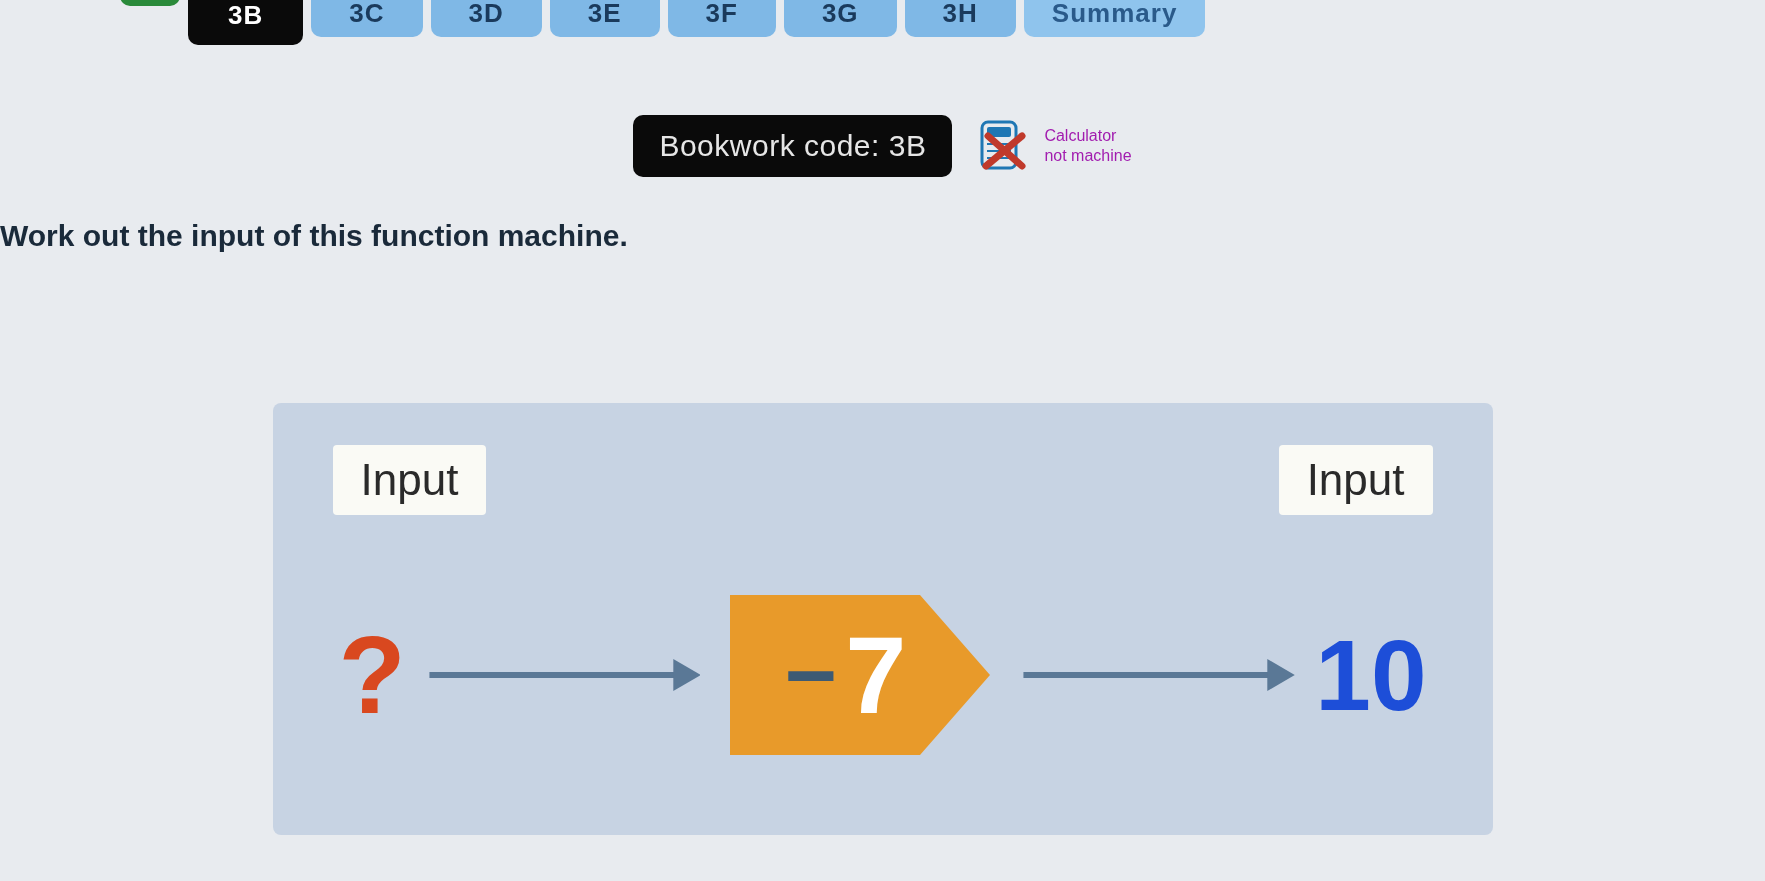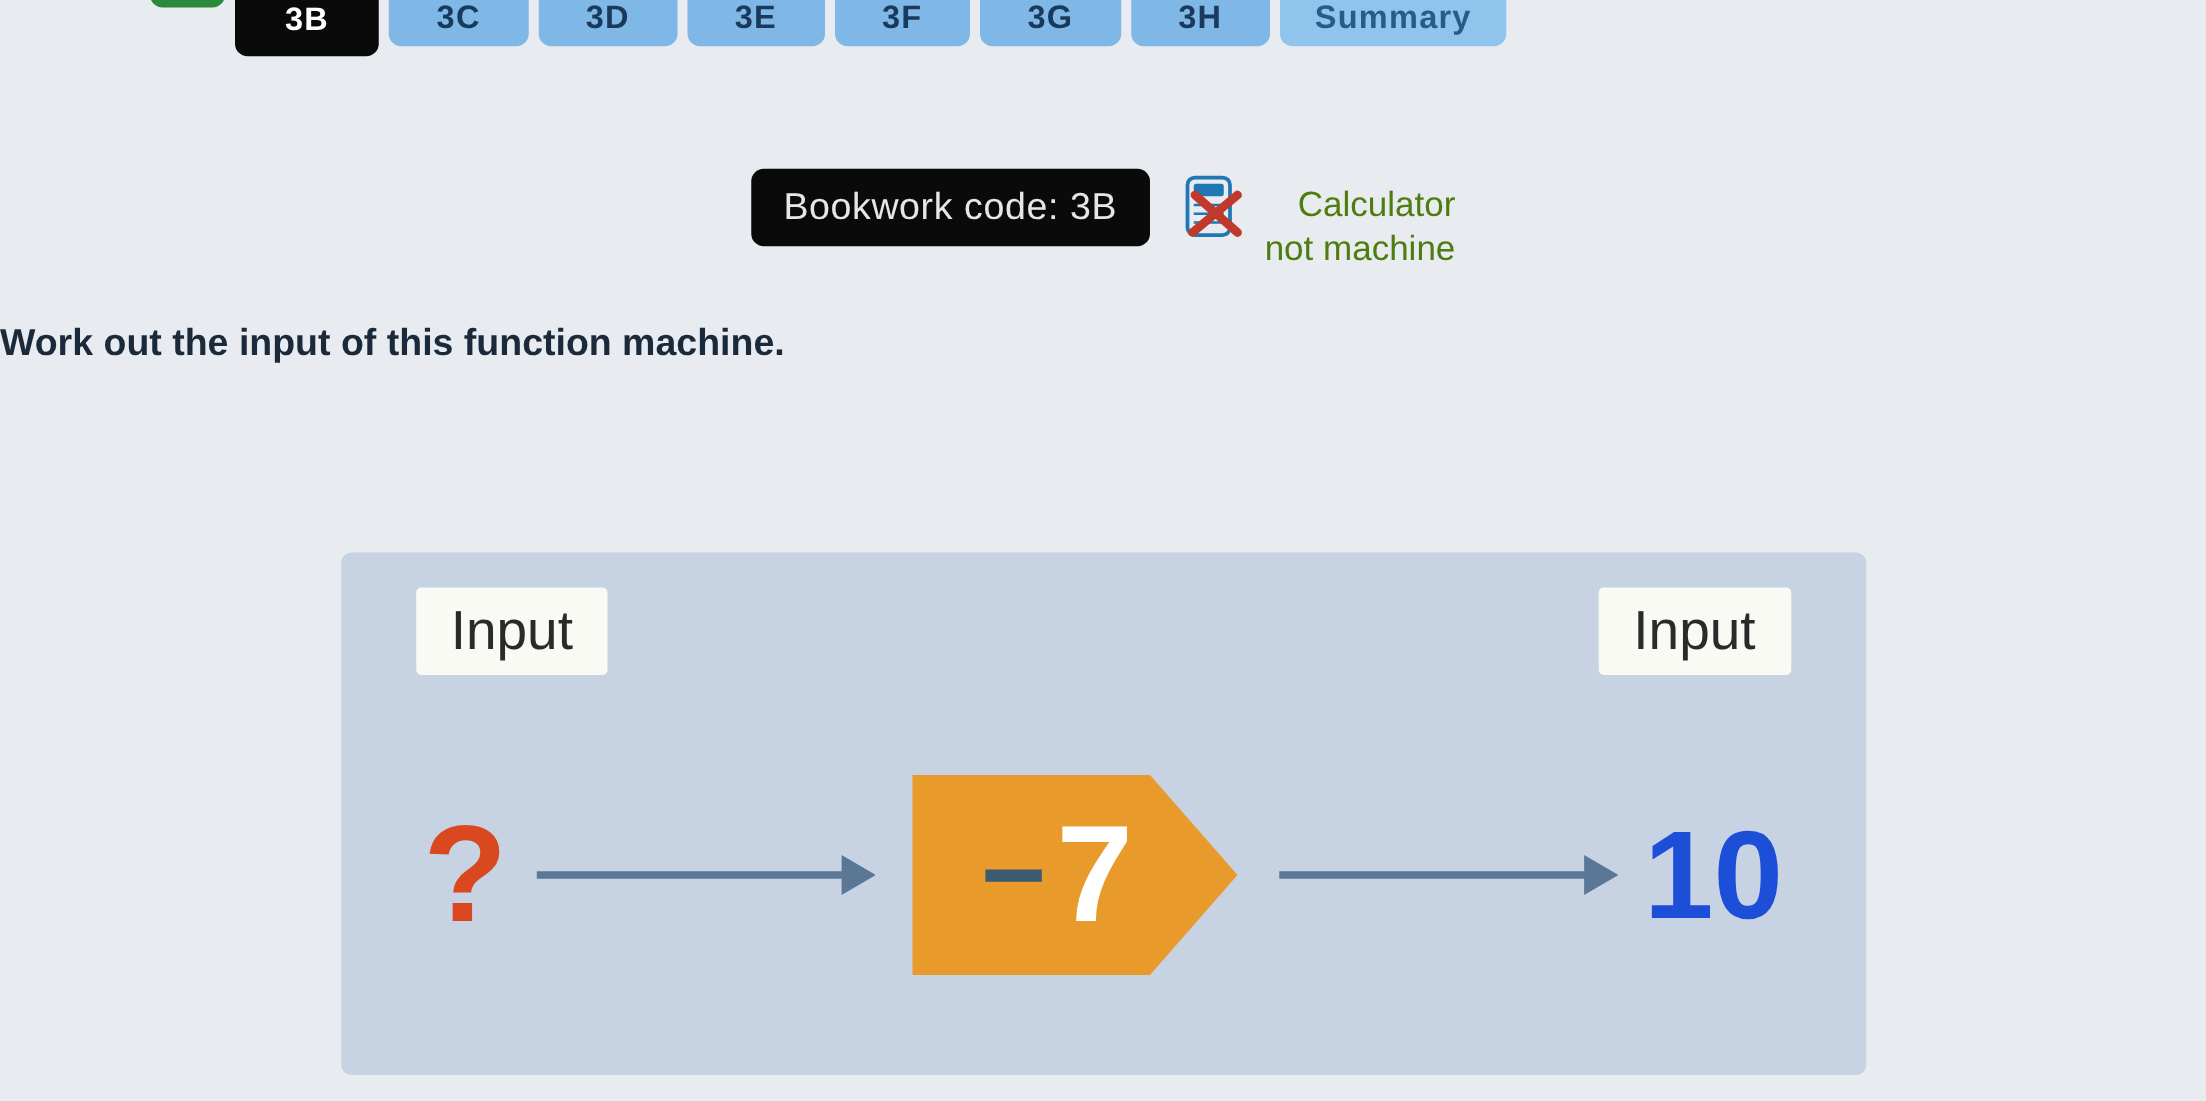--- a/index.html
+++ b/index.html
@@ -41,21 +41,20 @@
       background: #8fc4ed;
       color: #2a5a8a;
       padding: 8px 28px;
     }
     .meta-row {
       display: flex;
       justify-content: center;
       align-items: center;
       gap: 22px;
       margin-top: 70px;
-      text-align: right;
     }
     .bookwork-badge {
       background: #0a0a0a;
       color: #e6e6e6;
       font-size: 30px;
       padding: 14px 26px;
       border-radius: 10px;
       font-weight: 400;
       letter-spacing: 0.5px;
     }
@@ -63,38 +62,37 @@
       display: flex;
       align-items: center;
       gap: 14px;
     }
     .calc-icon {
       width: 56px;
       height: 56px;
       position: relative;
     }
     .calc-text {
-      color: #4d7c0f;
-      font-size: 28px;
+      color: #a21caf;
+      font-size: 16px;
       line-height: 1.25;
-      margin-top: 31px;
     }
     .question {
       text-align: left;
       margin-top: 42px;
       color: #1a2a3a;
       font-size: 30px;
       font-weight: 700;
     }
     .machine-wrap {
       margin: 150px auto 0;
       width: 1220px;
       background: #c7d3e3;
       border-radius: 8px;
-      padding: 28px 60px 70px;
+      padding: 42px 60px 70px;
       position: relative;
     }
     .label-row {
       display: flex;
       justify-content: space-between;
       margin-bottom: 70px;
     }
     .io-label {
       background: #fafaf5;
       color: #2a2a2a;

